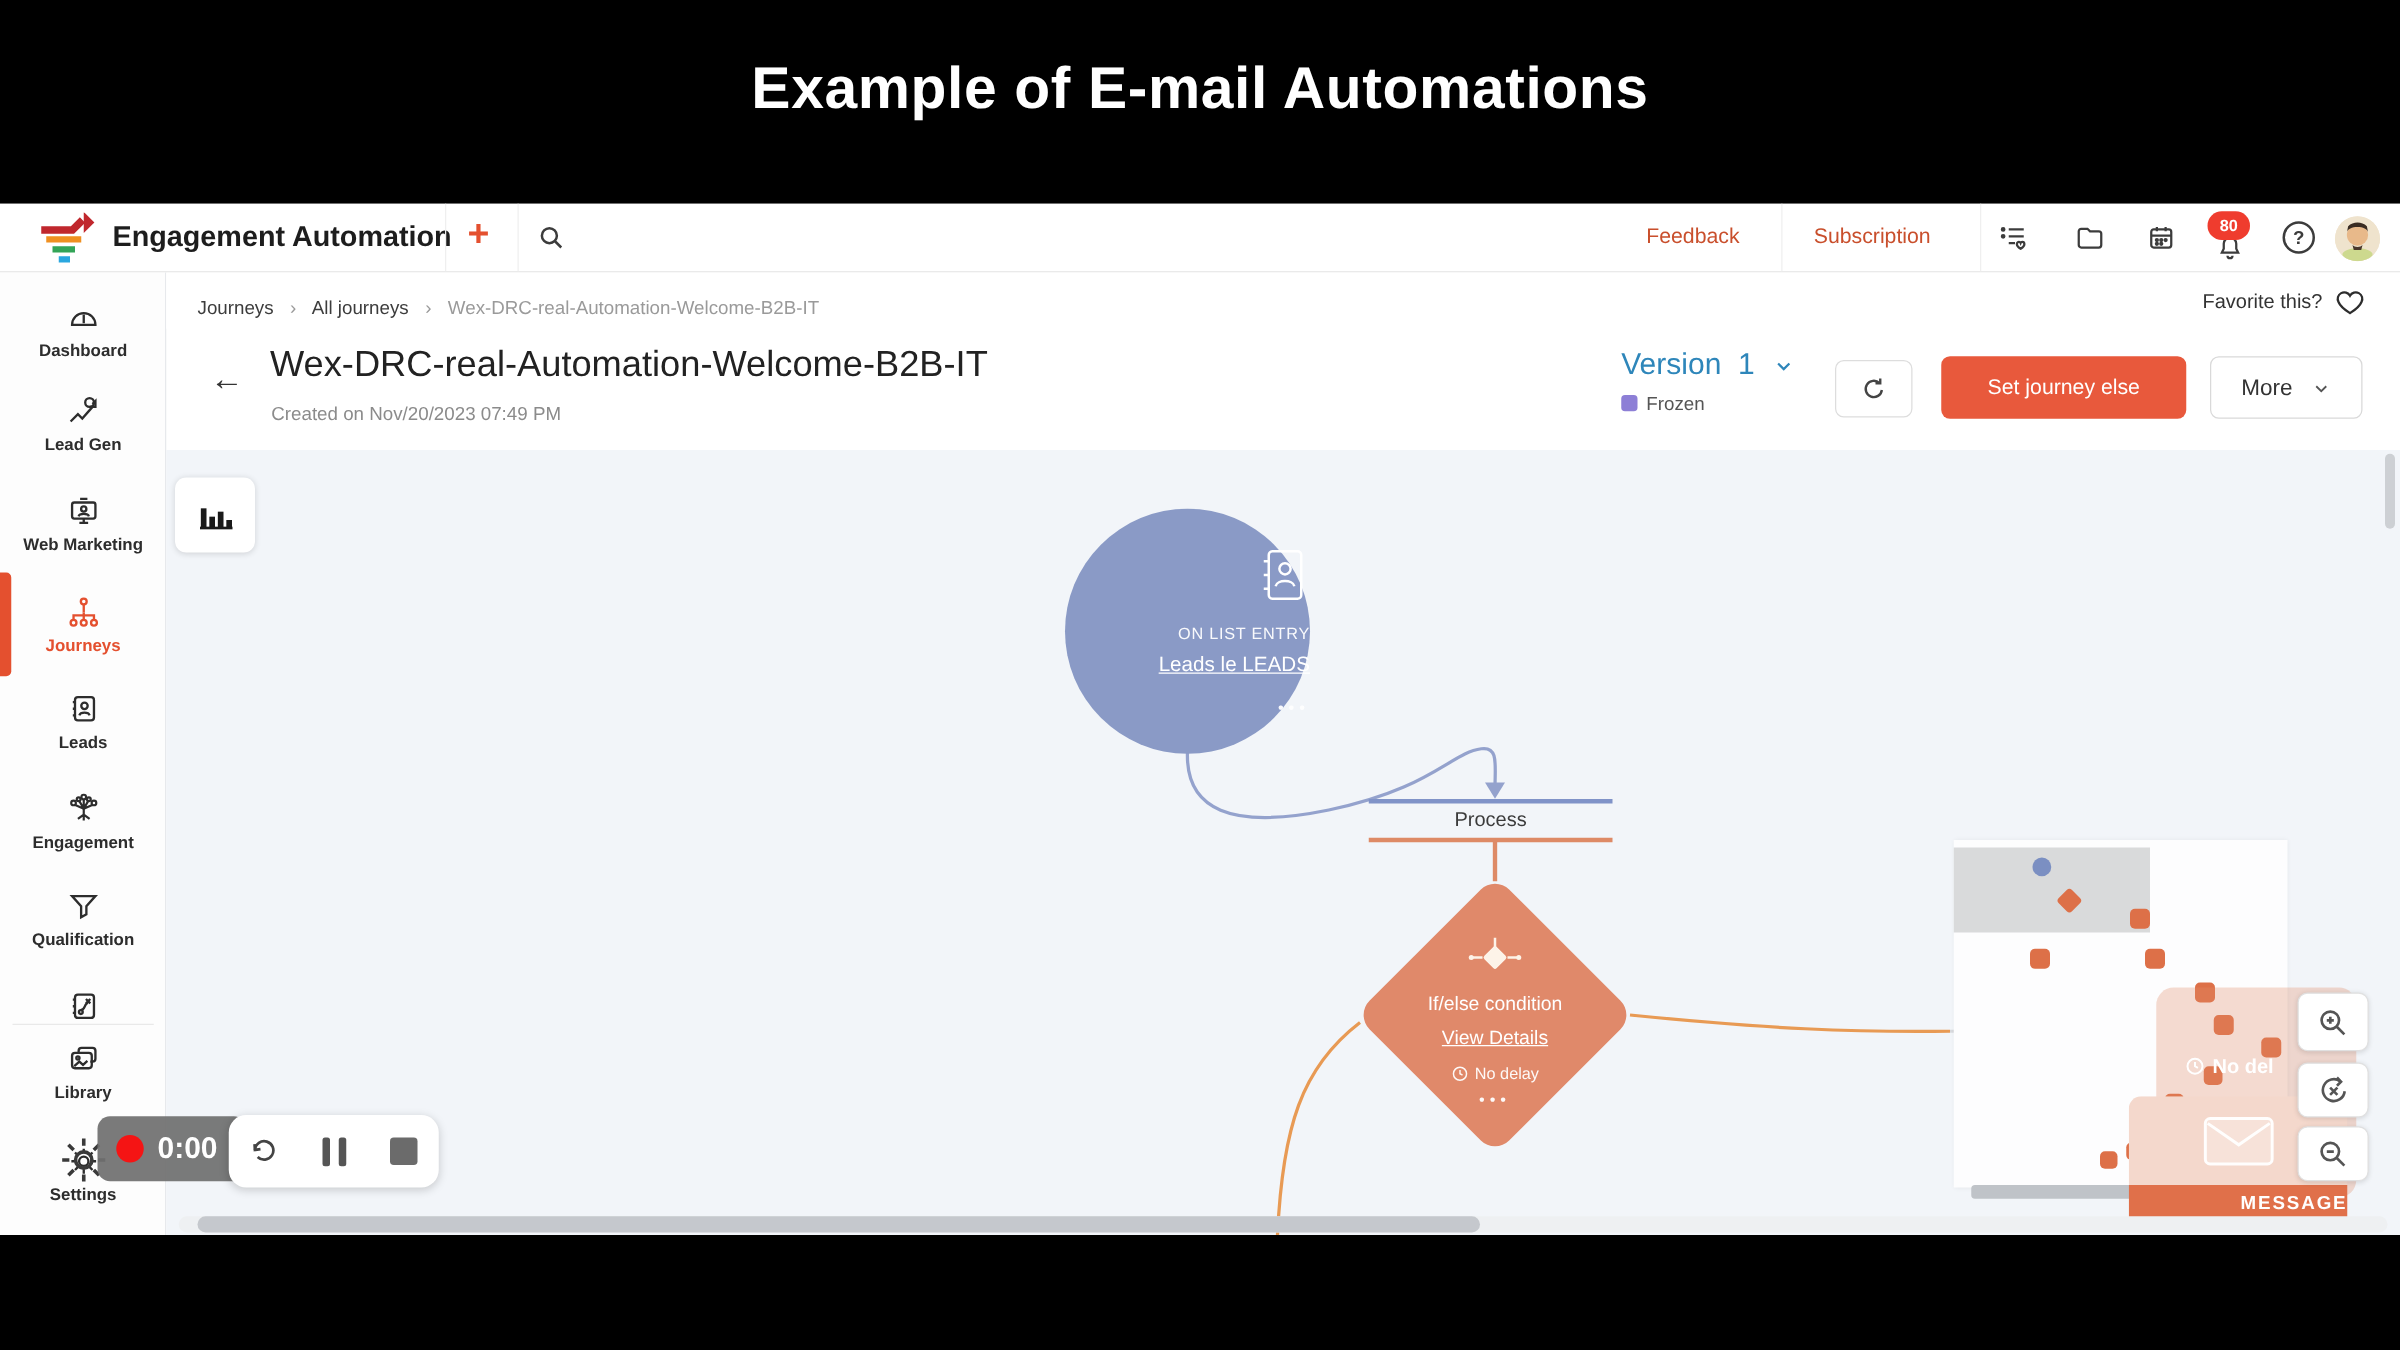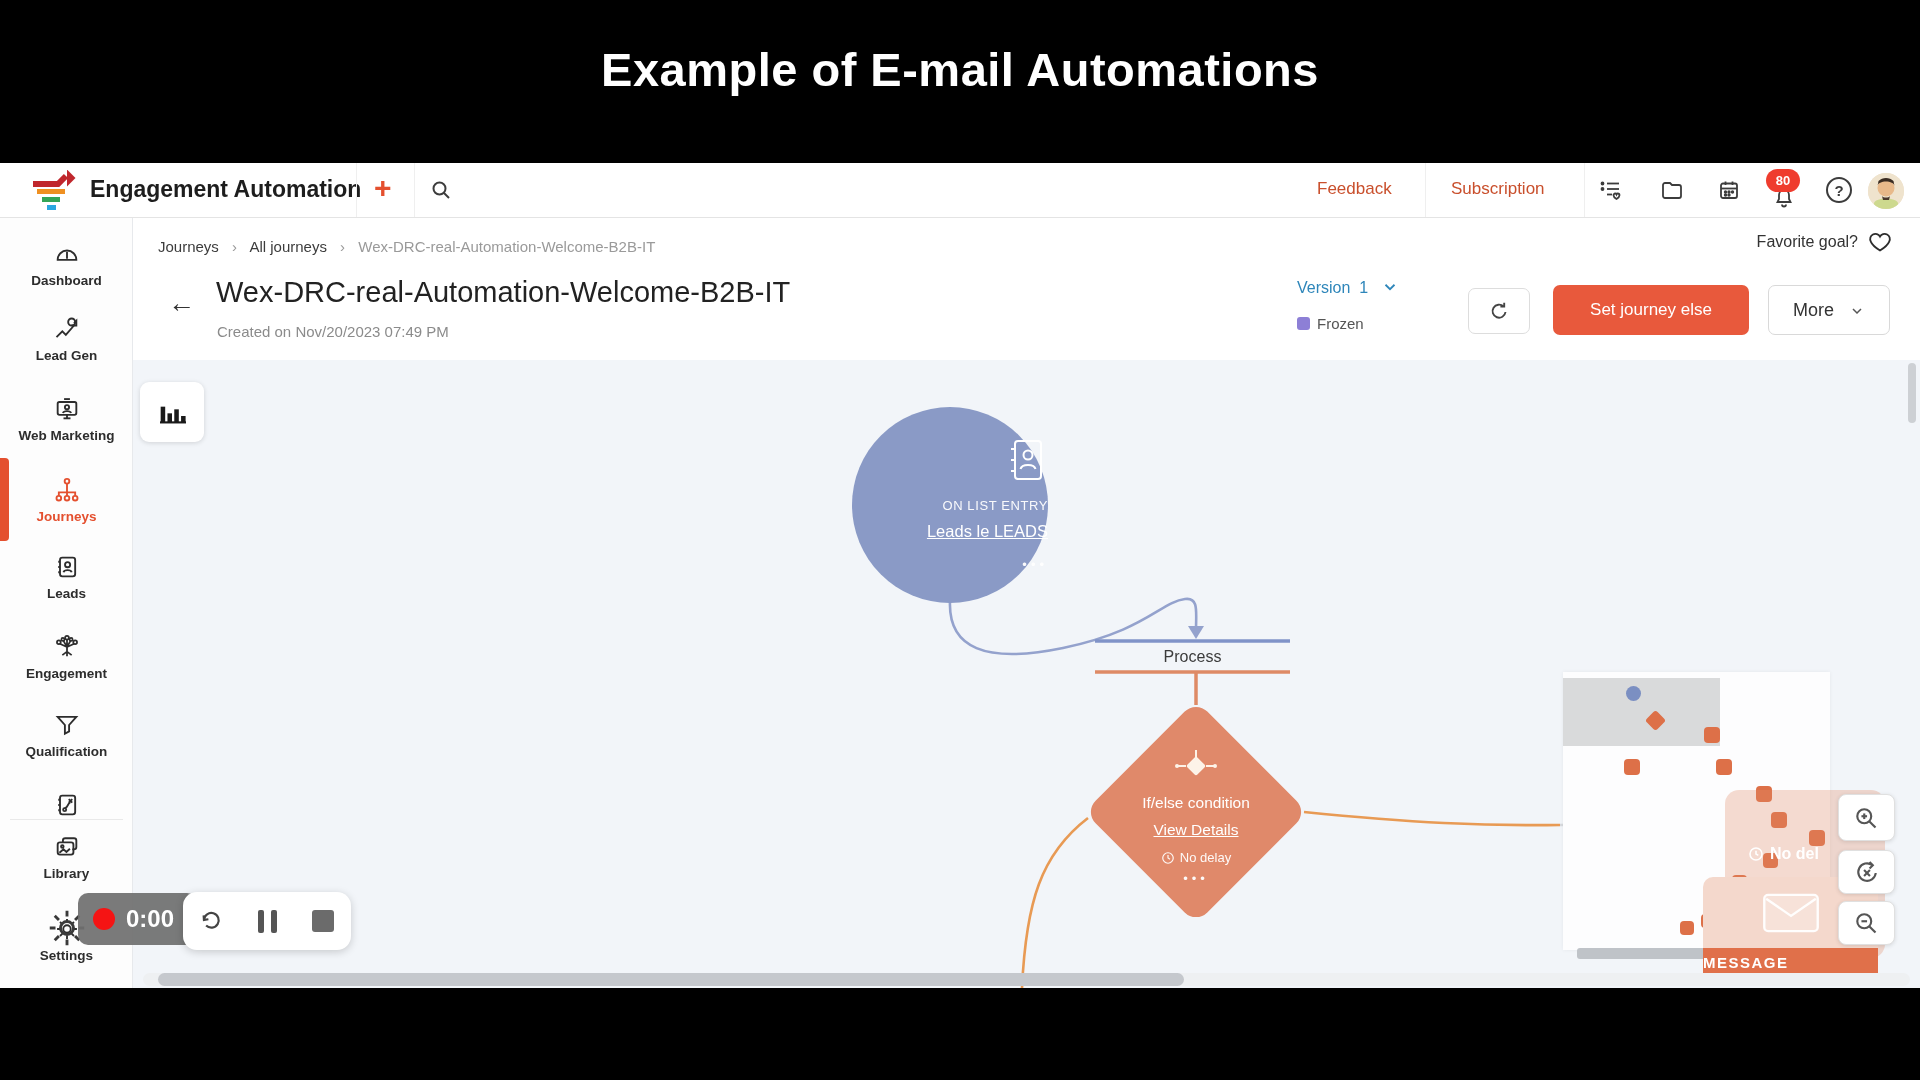--- a/index.html
+++ b/index.html
@@ -42,21 +42,21 @@
   .crumb { position:absolute; left:25px; top:20px; font-size:15px; color:#3c3c3c; }
   .crumb .sep { color:#9a9a9a; margin:0 9px; }
   .crumb .last { color:#9a9a9a; }
   .fav { position:absolute; right:62px; top:15px; font-size:16px; color:#333; cursor:pointer; }
   .fav-heart { position:absolute; right:28px; top:12px; cursor:pointer; }
 
   .back-arrow { position:absolute; left:168px; top:125px; font-size:27px; color:#333; cursor:pointer; }
   .page-title { position:absolute; left:216px; top:113px; font-size:29px; color:#222; font-weight:500; }
   .page-sub { position:absolute; left:217px; top:160px; font-size:15px; color:#8b8b8b; }
 
-  .version { position:absolute; left:1297px; top:115px; font-size:16px; color:#2e86ba; cursor:pointer; }
+  .version { position:absolute; left:1297px; top:115px; font-size:24px; color:#2e86ba; cursor:pointer; }
   .version svg { vertical-align:-3px; margin-left:8px; }
   .frozen { position:absolute; left:1297px; top:152px; font-size:15px; color:#555; }
   .frozen-sq { display:inline-block; width:13px; height:13px; background:#8d7fd6; border-radius:3px; vertical-align:-1px; margin-right:7px; }
   .btn-refresh { position:absolute; left:1468px; top:125px; width:62px; height:46px; background:#fff; border:1px solid #ddd; border-radius:7px; cursor:pointer; text-align:center; padding-top:10px; }
   .btn-goal { position:absolute; left:1553px; top:122px; width:196px; height:50px; background:#e8593c; border:none; border-radius:7px;
     color:#fff; font-size:17px; font-family:"Liberation Sans",sans-serif; cursor:pointer; }
   .btn-more { position:absolute; left:1768px; top:122px; width:122px; height:50px; background:#fff; border:1px solid #d9d9d9; border-radius:7px;
     color:#333; font-size:18px; font-family:"Liberation Sans",sans-serif; cursor:pointer; }
   .btn-more svg { vertical-align:-3px; margin-left:10px; }
 
@@ -91,21 +91,21 @@
   .blue-dot { position:absolute; left:1493px; top:326px; width:15px; height:15px; border-radius:50%; background:#7b8fc2; }
   .orange-dia { position:absolute; left:1515px; top:353px; width:15px; height:15px; background:#dd7048; border-radius:3px; transform:rotate(45deg); }
   .sq { position:absolute; background:#dd7048; border-radius:4px; }
   .panel-scroll { position:absolute; left:1444px; top:588px; width:253px; height:11px; background:#bfc3c8; border-radius:3px; }
 
   .ghost-node { position:absolute; left:1592px; top:430px; width:160px; height:168px; background:rgba(224,138,104,.30); border-radius:14px; }
   .ghost-delay { position:absolute; left:1615px; top:485px; color:#fff; font-size:16px; font-weight:bold; white-space:nowrap; }
   .ghost-delay svg { vertical-align:-3px; margin-right:6px; }
   .msg-node { position:absolute; left:1570px; top:517px; width:175px; height:101px; border-radius:10px 10px 0 0; overflow:hidden; cursor:pointer; }
   .msg-body { width:175px; height:71px; background:#f4d8cc; text-align:center; padding-top:15px; }
-  .msg-footer { width:175px; height:30px; background:#e0704a; color:#fff; text-align:left; line-height:30px;
+  .msg-footer { width:175px; height:30px; background:#e0704a; color:#fff; text-align:right; line-height:30px;
     font-size:15px; font-weight:bold; letter-spacing:1.5px; }
 
   .zoom-btn { position:absolute; left:1705px; width:57px; background:#fff; border:1px solid #e0e0e0; border-radius:8px;
     box-shadow:0 1px 4px rgba(0,0,0,.12); cursor:pointer; text-align:center; z-index:9; }
 
   .h-scroll-track { position:absolute; left:10px; top:613px; width:1767px; height:13px; background:#eef0f2; border-radius:7px; }
   .h-scroll-thumb { position:absolute; left:25px; top:613px; width:1026px; height:13px; background:#c5c8cd; border-radius:7px; cursor:pointer; }
   .v-scroll-thumb { position:absolute; left:1775px; top:3px; width:8px; height:60px; background:#cdd0d4; border-radius:4px; cursor:pointer; }
 
   
@@ -304,21 +304,21 @@
     </div>
 
     <div class="crumb-row">
       <div class="crumb">
         <span>Journeys</span>
         <span class="sep">›</span>
         <span>All journeys</span>
         <span class="sep">›</span>
         <span class="last">Wex-DRC-real-Automation-Welcome-B2B-IT</span>
       </div>
-      <div class="fav">Favorite goal?</div>
+      <div class="fav">Favorite this?</div>
       <svg class="fav-heart" width="24" height="24" viewBox="0 0 24 24" fill="none" stroke="#2d2d2d" stroke-width="1.8">
         <path d="M12 20.5S4.5 15.8 2.8 11.6A5.2 5.2 0 0 1 12 6.6a5.2 5.2 0 0 1 9.2 5C19.5 15.8 12 20.5 12 20.5z"></path>
       </svg>
     </div>
 
     <div class="back-arrow">←</div>
     <div class="page-title">Wex-DRC-real-Automation-Welcome-B2B-IT</div>
     <div class="page-sub">Created on Nov/20/2023 07:49 PM</div>
 
     <div class="version">

